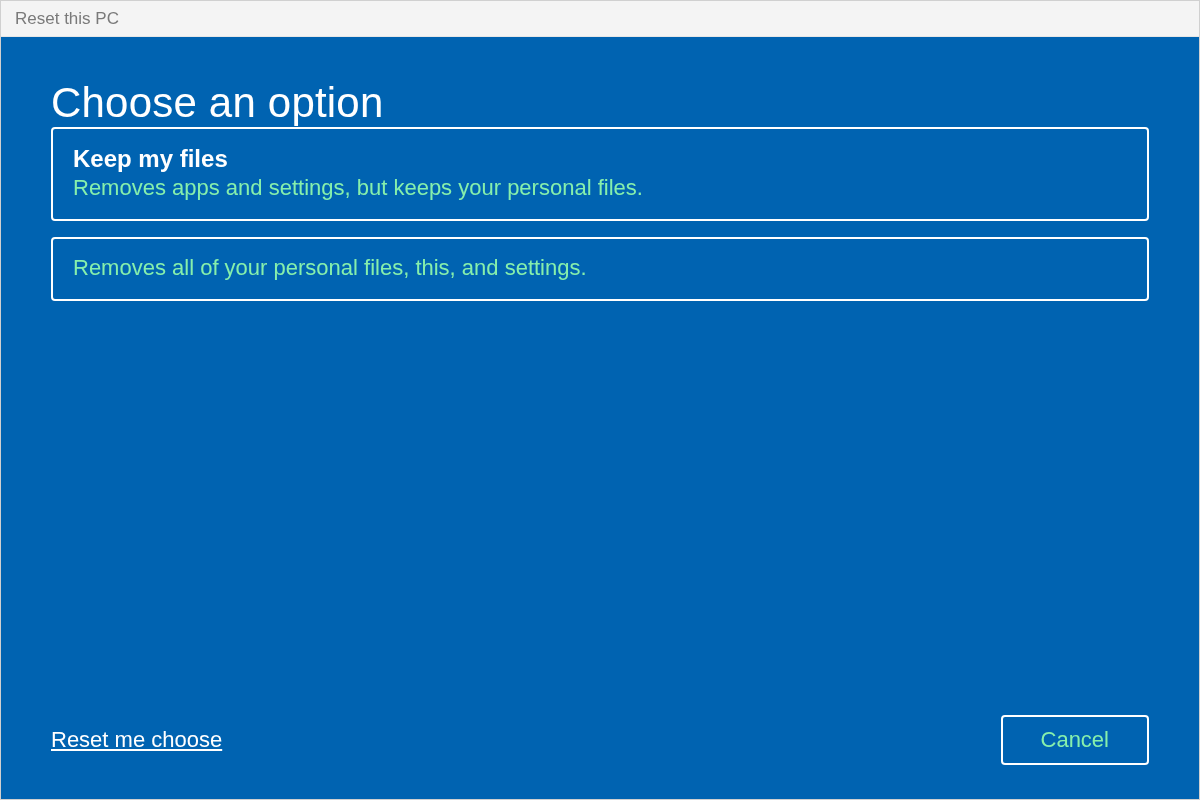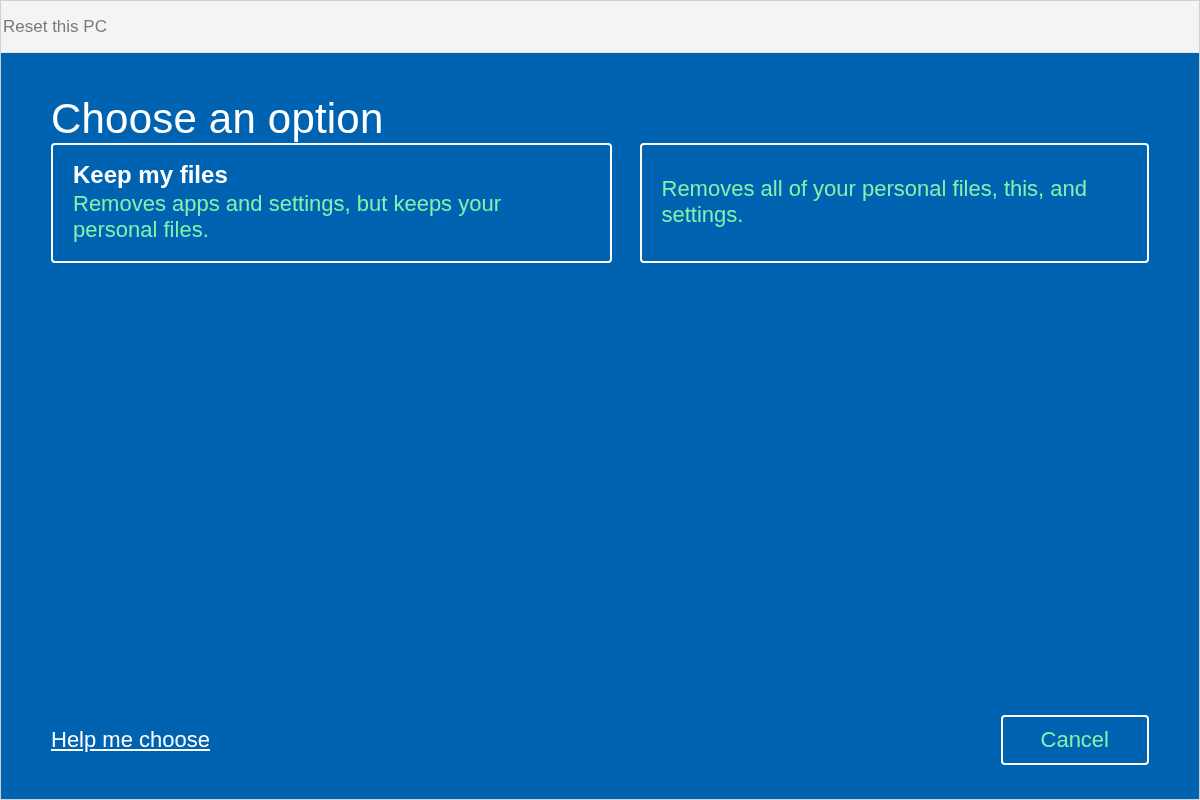--- a/index.html
+++ b/index.html
@@ -16,26 +16,26 @@
     }
     .window {
       width: 100%;
       height: 100%;
       background: #ffffff;
       border: 1px solid #d0d0d0;
       display: flex;
       flex-direction: column;
     }
     .titlebar {
-      height: 52px;
+      height: 36px;
       background: #f4f4f4;
       border-bottom: 1px solid #e6e6e6;
       display: flex;
       align-items: center;
-      padding-left: 2px;
+      padding-left: 14px;
     }
     .titlebar-text {
       font-size: 17px;
       color: #7a7a7a;
       font-weight: 400;
     }
     .content {
       flex: 1;
       background: #0063b1;
       padding: 42px 50px 34px 50px;
@@ -43,22 +43,22 @@
       flex-direction: column;
       color: #ffffff;
     }
     .page-title {
       font-size: 42px;
       font-weight: 300;
       letter-spacing: 0.2px;
     }
     .options {
       display: flex;
-      flex-direction: row;
-      gap: 28px;
+      flex-direction: column;
+      gap: 16px;
     }
     .option-card {
       border: 2px solid #ffffff;
       border-radius: 4px;
       padding: 16px 20px 18px 20px;
       background: transparent;
       cursor: pointer;
       text-align: left;
       color: #ffffff;
     }
@@ -112,17 +112,17 @@
         <div class="option-title">Keep my files</div>
         <div class="option-desc">Removes apps and settings, but keeps your personal files.</div>
       </button>
 
       <button class="option-card">
         <div class="option-desc">Removes all of your personal files, this, and settings.</div>
       </button>
     </div>
 
     <div class="footer">
-      <a class="help-link">Help me choose</a>
+      <a class="help-link">Reset me choose</a>
       <button class="cancel-button">Cancel</button>
     </div>
   </div>
 </div>
 
 </body></html>

